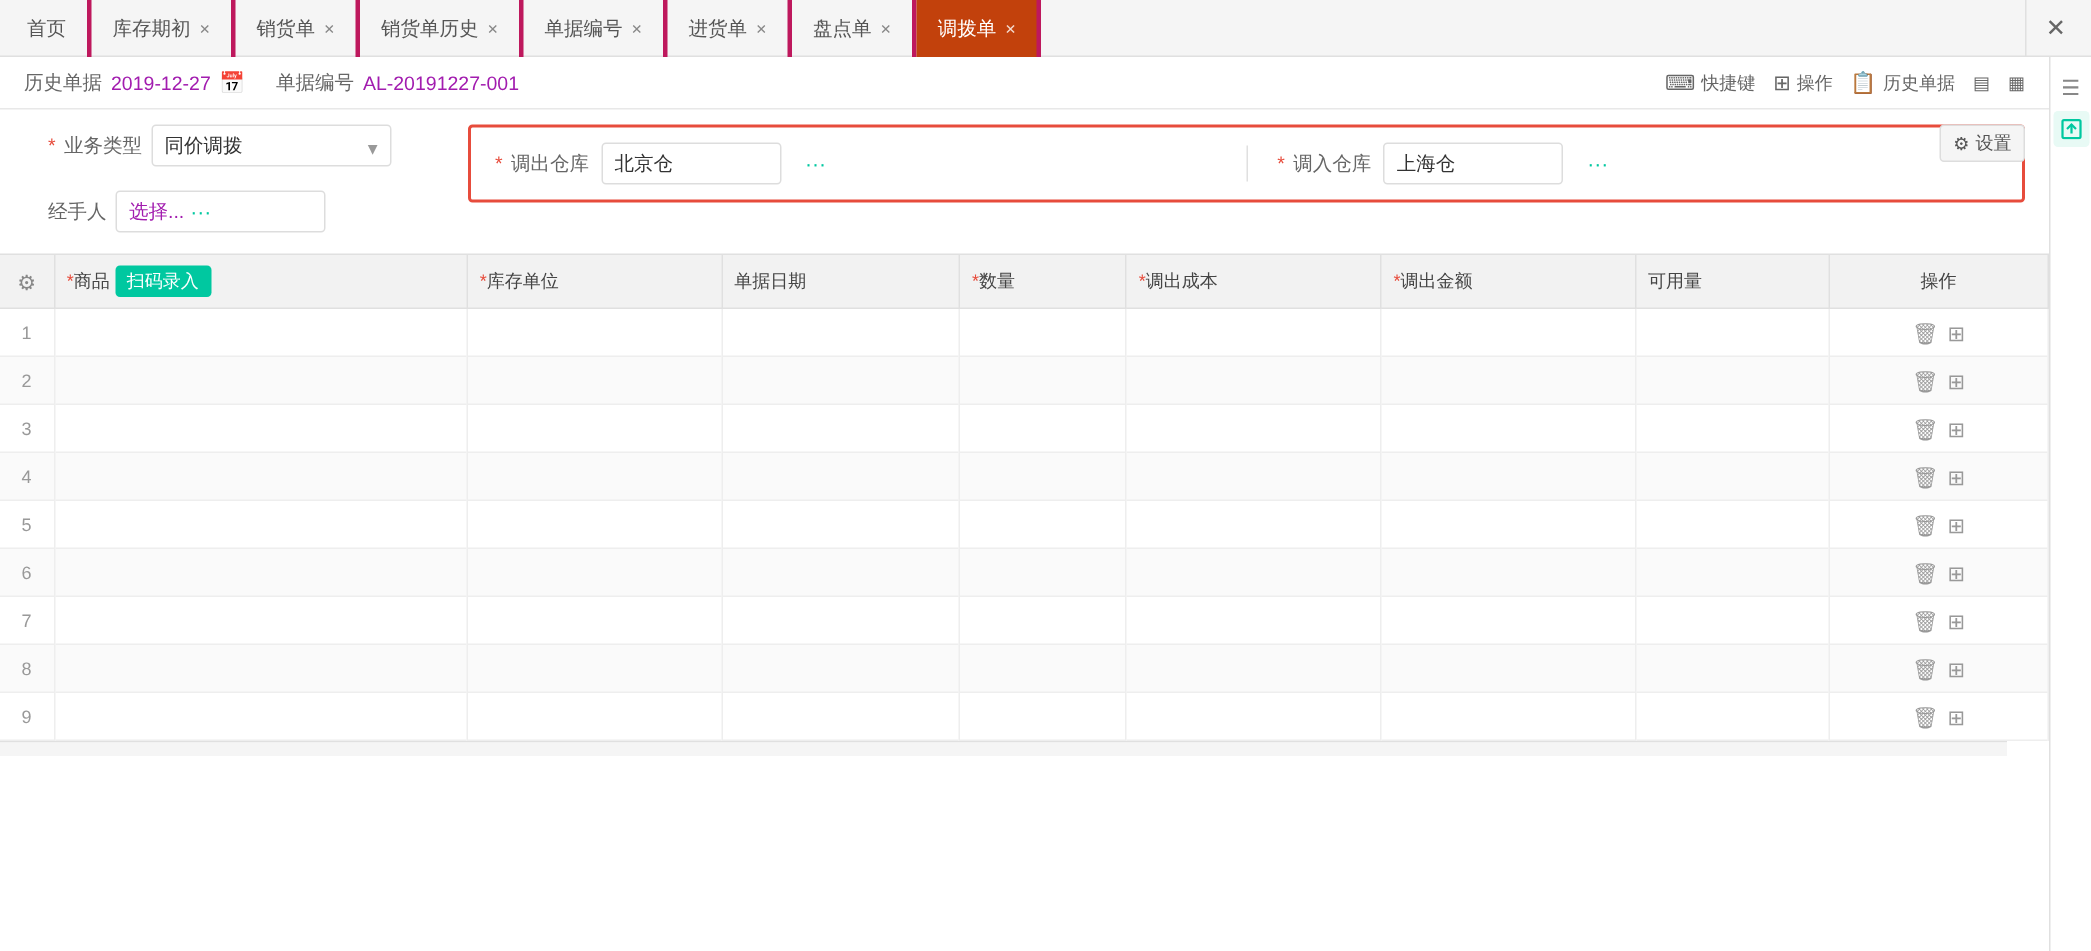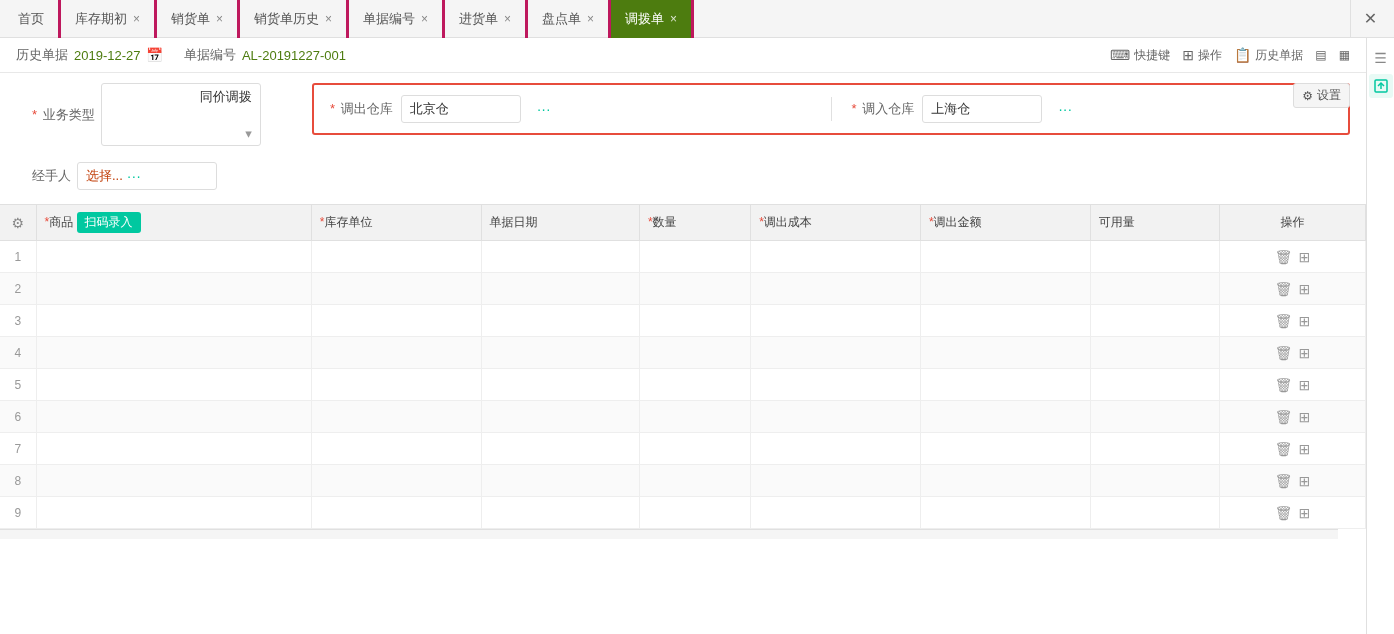--- a/index.html
+++ b/index.html
@@ -18,21 +18,21 @@
       padding: 0 14px;
       height: 38px;
       cursor: pointer;
       font-size: 13px;
       color: #555;
       border-right: 3px solid #be185d;
       white-space: nowrap;
       position: relative;
     }
     .tab-item.active {
-      background: #4d7c0f;
+      background: #c2410c;
       color: #fff;
     }
     .tab-close {
       margin-left: 6px;
       font-size: 12px;
       color: #888;
       cursor: pointer;
       line-height: 1;
     }
     .tab-item.active .tab-close { color: rgba(255,255,255,0.8); }
@@ -50,21 +50,21 @@
       display: flex; align-items: center;
       padding: 8px 16px;
       border-bottom: 1px solid #e8e8e8;
       background: #fff;
       gap: 20px;
     }
     .toolbar-item {
       display: flex; align-items: center; gap: 6px;
       font-size: 13px; color: #555;
     }
-    .toolbar-item .value { color: #4d7c0f; font-weight: 500; }
+    .toolbar-item .value { color: #a21caf; font-weight: 500; }
     .date-icon {
       color: #00c8a0; font-size: 14px; cursor: pointer;
     }
 
     .toolbar-right {
       margin-left: auto;
       display: flex; align-items: center; gap: 12px;
     }
     .toolbar-right-btn {
       display: flex; align-items: center; gap: 4px;
@@ -84,40 +84,39 @@
     .field-select {
       display: flex; align-items: flex-end;
       border: 1px solid #ddd;
       border-radius: 3px;
       padding: 4px 8px;
       background: #fff;
       min-width: 160px;
       cursor: pointer;
       justify-content: space-between;
       gap: 20px;
-      flex-direction: column;
     }
     .field-select .chevron { color: #999; }
 
     .field-input-text {
       display: flex; align-items: center;
       border: 1px solid #ddd;
       border-radius: 3px;
       padding: 4px 8px;
       background: #fff;
       min-width: 120px;
       cursor: pointer;
       color: #333;
       position: relative;
     }
     .dots-btn {
       color: #00c8a0; cursor: pointer; font-size: 14px;
       margin-left: 4px;
     }
-    .person-placeholder { color: #c2410c; }
+    .person-placeholder { color: #a21caf; }
 
     
     .table-wrapper {
       margin: 0 0;
       overflow-x: auto;
       border-top: 1px solid #e0e0e0;
     }
     table {
       width: 100%;
       border-collapse: collapse;

